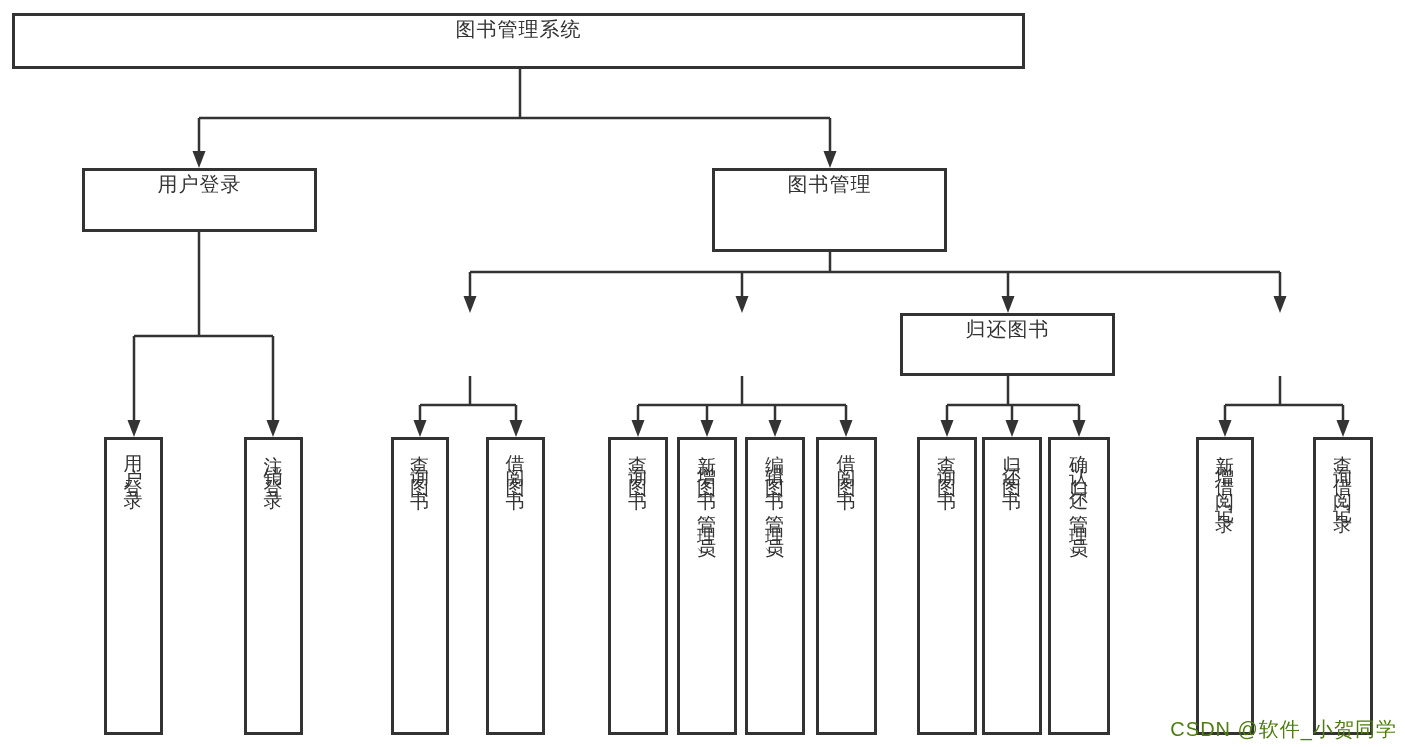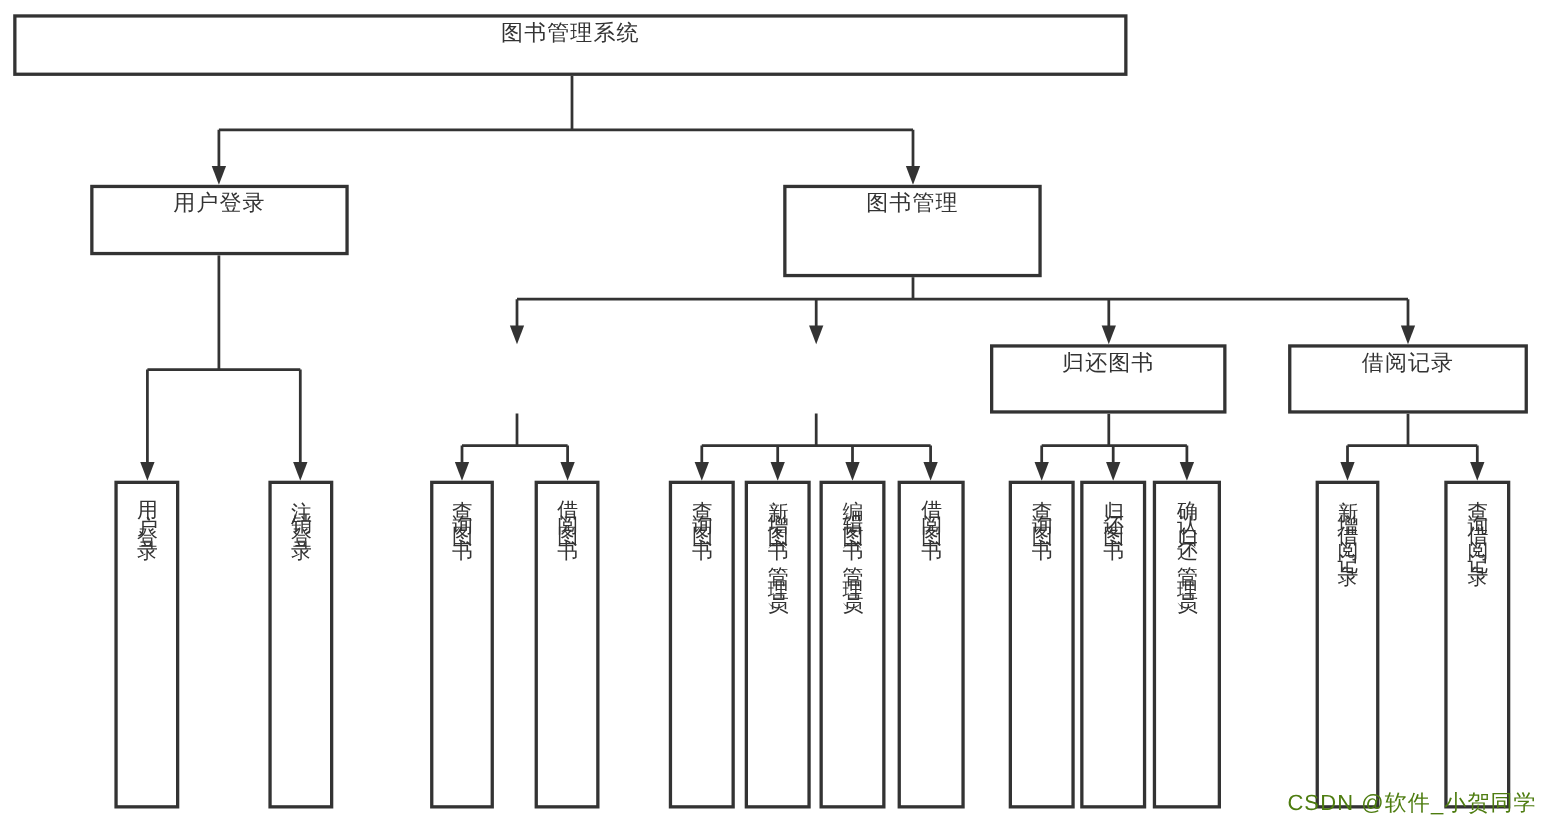--- a/index.html
+++ b/index.html
@@ -86,23 +86,20 @@
   <div class="node h-node" style="left:82px; top:168px; width:235px; height:64px;">
     <span>用户登录</span>
   </div>
   <div class="node h-node" style="left:712px; top:168px; width:235px; height:84px;">
     <span>图书管理</span>
   </div>
 
   <div class="node h-node" style="left:900px; top:313px; width:215px; height:63px;">
     <span>归还图书</span>
   </div>
-  <div class="node h-node" style="left:1171px; top:313px; width:218px; height:63px;">
-    <span>借阅记录</span>
-  </div>
 
   <div class="node v-node" style="left:104px; top:437px; width:59px; height:298px;">
     <span class="vlabel">用户登录</span>
   </div>
   <div class="node v-node" style="left:244px; top:437px; width:59px; height:298px;">
     <span class="vlabel">注销登录</span>
   </div>
 
   <div class="node v-node" style="left:391px; top:437px; width:58px; height:298px;">
     <span class="vlabel">查询图书</span>

